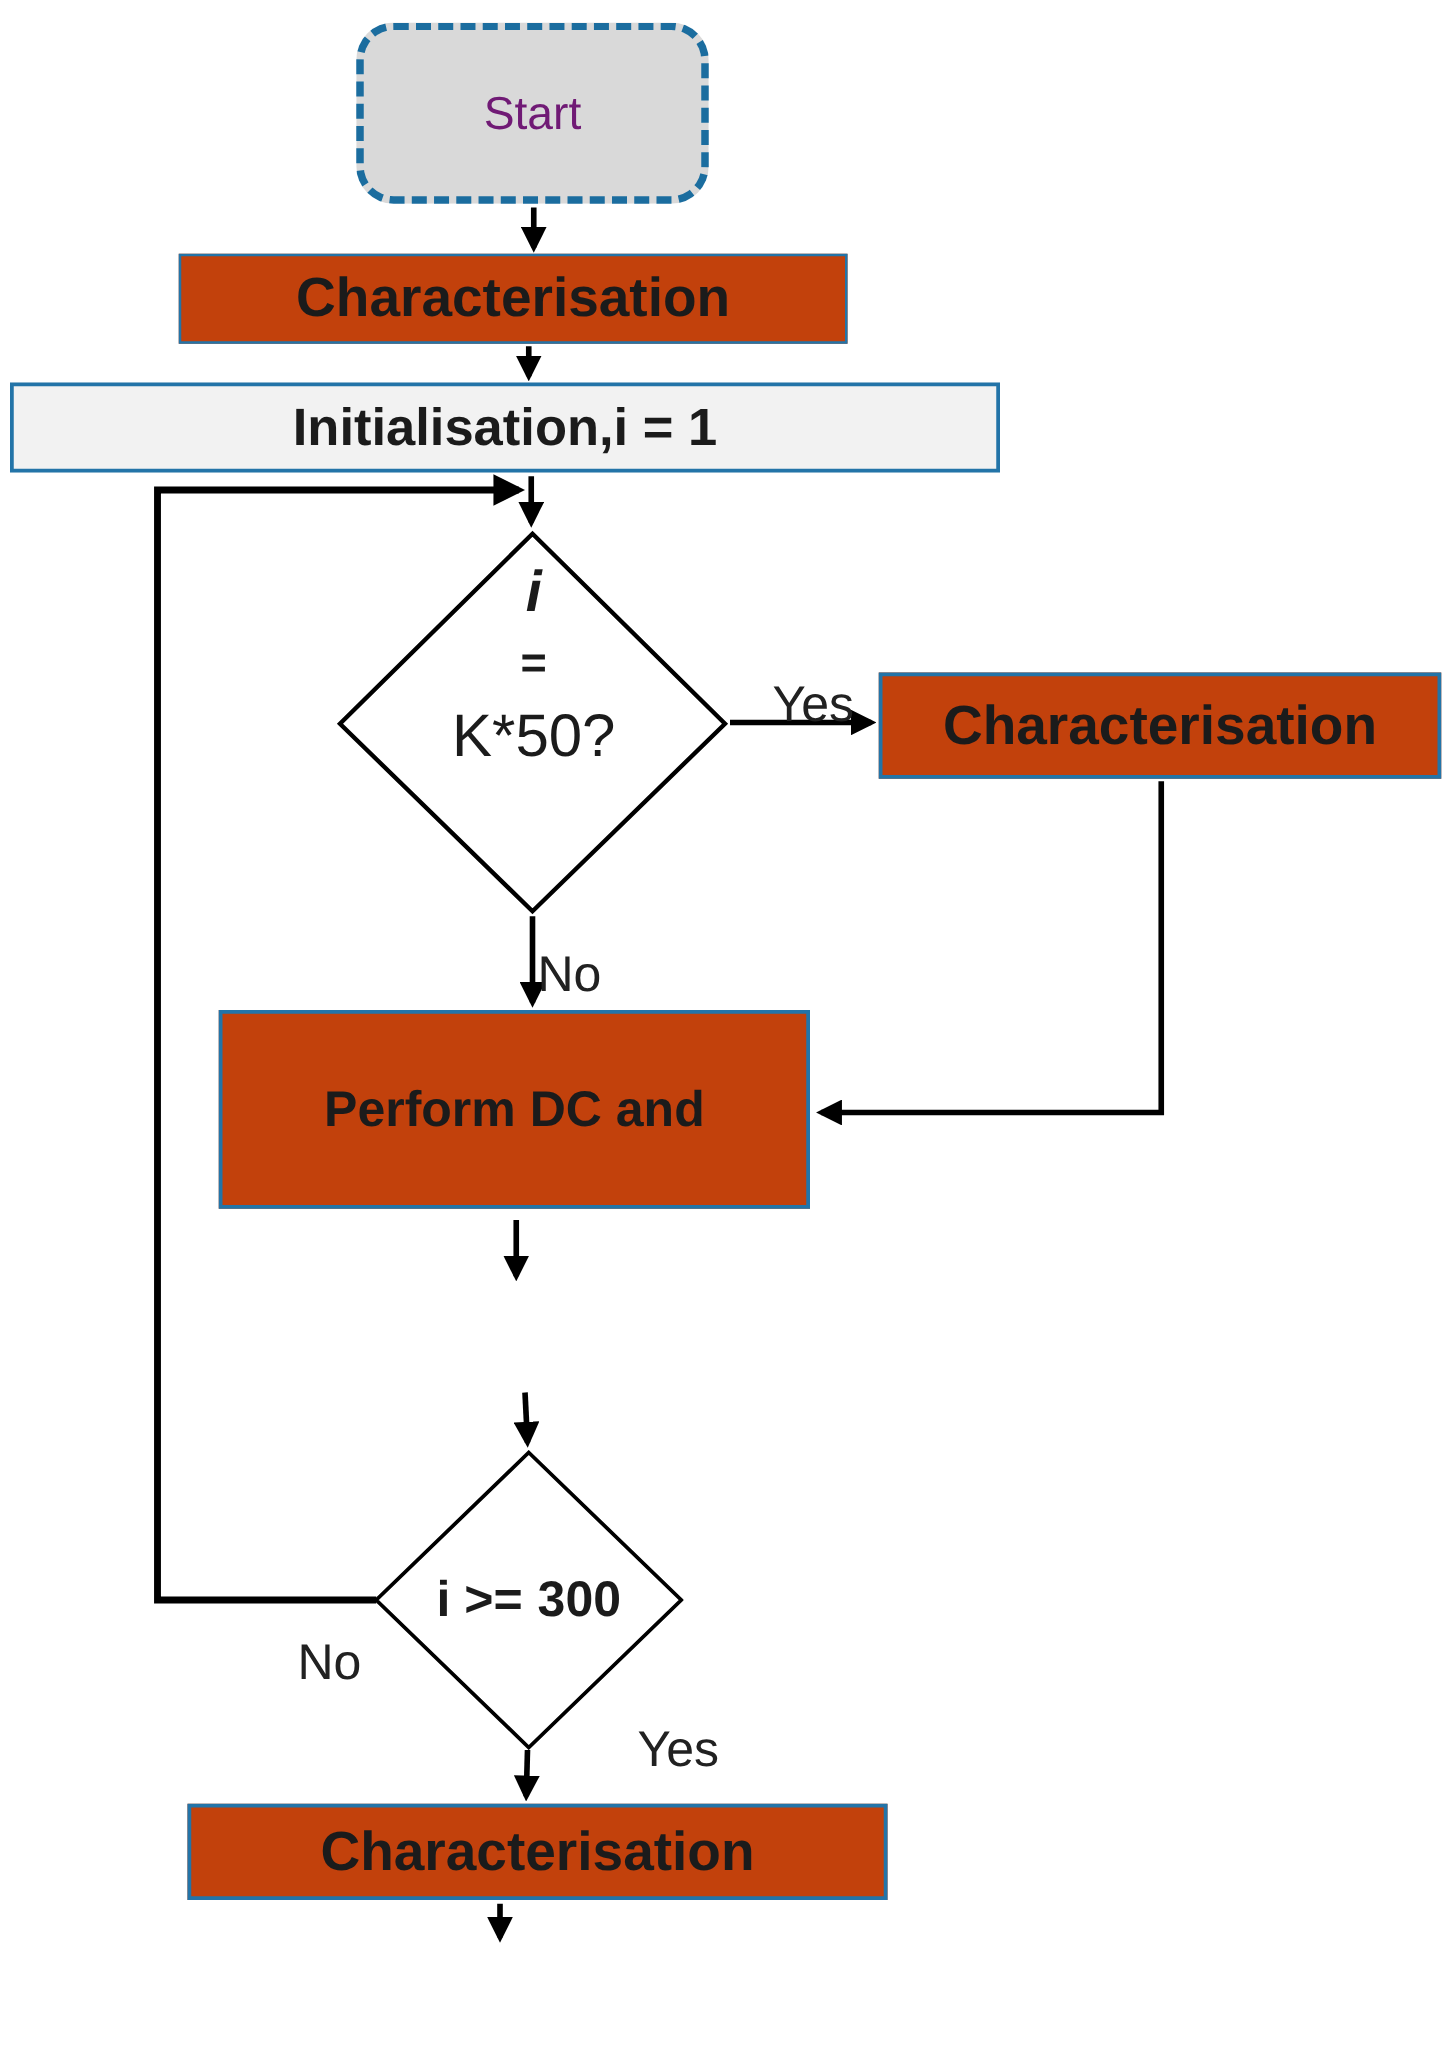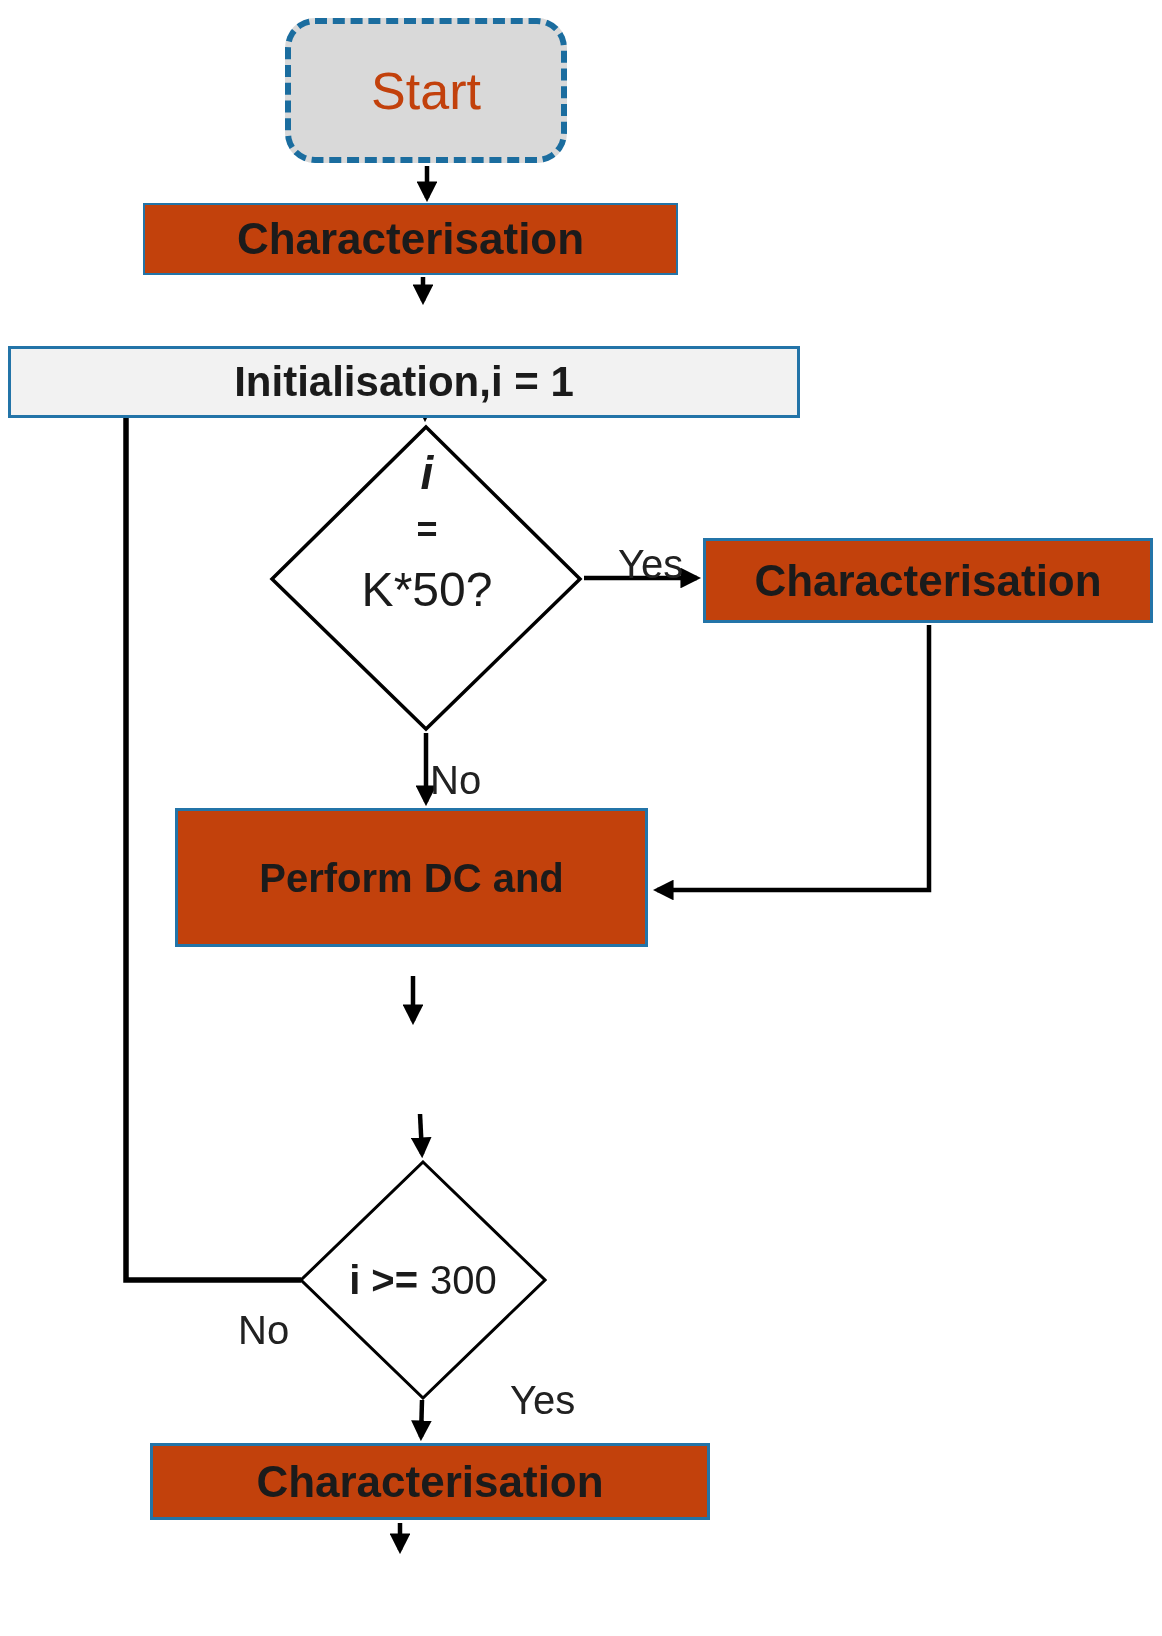--- a/index.html
+++ b/index.html
@@ -3,45 +3,45 @@
 <meta charset="utf-8">
 <style>
   html,body{margin:0;padding:0;background:#ffffff;}
   #canvas{
     position:relative;width:1162px;height:1636px;background:#ffffff;overflow:hidden;
     font-family:"Liberation Sans",sans-serif;color:#1b1b1b;
   }
   .node{position:absolute;display:flex;align-items:center;justify-content:center;box-sizing:border-box;text-align:center;}
   .terminal{
     background:#d9d9d9;border:6px dashed #1b6d9f;border-radius:30px;
-    font-size:52px;font-weight:400;color:#c2410c;
+    font-size:37px;font-weight:400;color:#701a75;
   }
   .proc-white{background:#c2410c;border:3px solid #2374a8;font-weight:700;font-size:44px;}
   .proc-gray{background:#f2f2f2;border:3px solid #2374a8;font-weight:700;font-size:42px;}
   #start{left:285px;top:18px;width:282px;height:145px;}
   #char1{left:143px;top:203px;width:535px;height:72px;border-width:2px;}
-  #init{left:8px;top:306px;width:792px;height:72px;margin-top:40px;}
+  #init{left:8px;top:306px;width:792px;height:72px;}
   #char2{left:703px;top:538px;width:450px;height:85px;}
-  #perform{left:175px;top:808px;width:473px;height:139px;font-size:40px;line-height:1.5;}
+  #perform{left:175px;top:808px;width:473px;height:159px;font-size:40px;line-height:1.5;}
   #increment{left:199px;top:1028px;width:426px;height:84px;}
   #char3{left:150px;top:1443px;width:560px;height:77px;}
   #end{left:265px;top:1557px;width:295px;height:72px;border-width:5px;border-radius:24px;}
   .italic{}
   .diamond{position:absolute;}
   .diamond svg{position:absolute;left:0;top:0;}
   .diamond-text{position:absolute;left:0;top:0;right:0;bottom:0;display:flex;flex-direction:column;align-items:center;}
   #d1{left:269px;top:424px;width:316px;height:308px;}
   #d1 .diamond-text{padding-top:26px;}
   #d1 .l1{font-size:46px;font-weight:700;font-style:italic;line-height:1;}
   #d1 .l2{font-size:36px;font-weight:700;line-height:1;margin-top:16px;}
   #d1 .l3{font-size:48px;font-weight:400;line-height:1;margin-top:18px;}
   #d2{left:299px;top:1160px;width:248px;height:240px;}
   #d2 .diamond-text{justify-content:center;font-size:40px;line-height:1;}
   #d2 .bold{font-weight:700;}
-  #d2 .val{font-weight:400;margin-left:12px;}
+  #d2 .val{font-weight:700;margin-left:12px;}
   .edge-label{position:absolute;font-size:40px;color:#212121;line-height:1;margin-top:22px;}
   #lbl-yes1{left:618px;top:522px;}
   #lbl-no1{left:430px;top:738px;}
   #lbl-no2{left:238px;top:1288px;}
   #lbl-yes2{left:510px;top:1358px;}
   #connectors{position:absolute;left:0;top:0;pointer-events:none;}
   #connectors line,#connectors polyline{stroke:#000000;fill:none;}
 </style>
 </head>
 <body>

